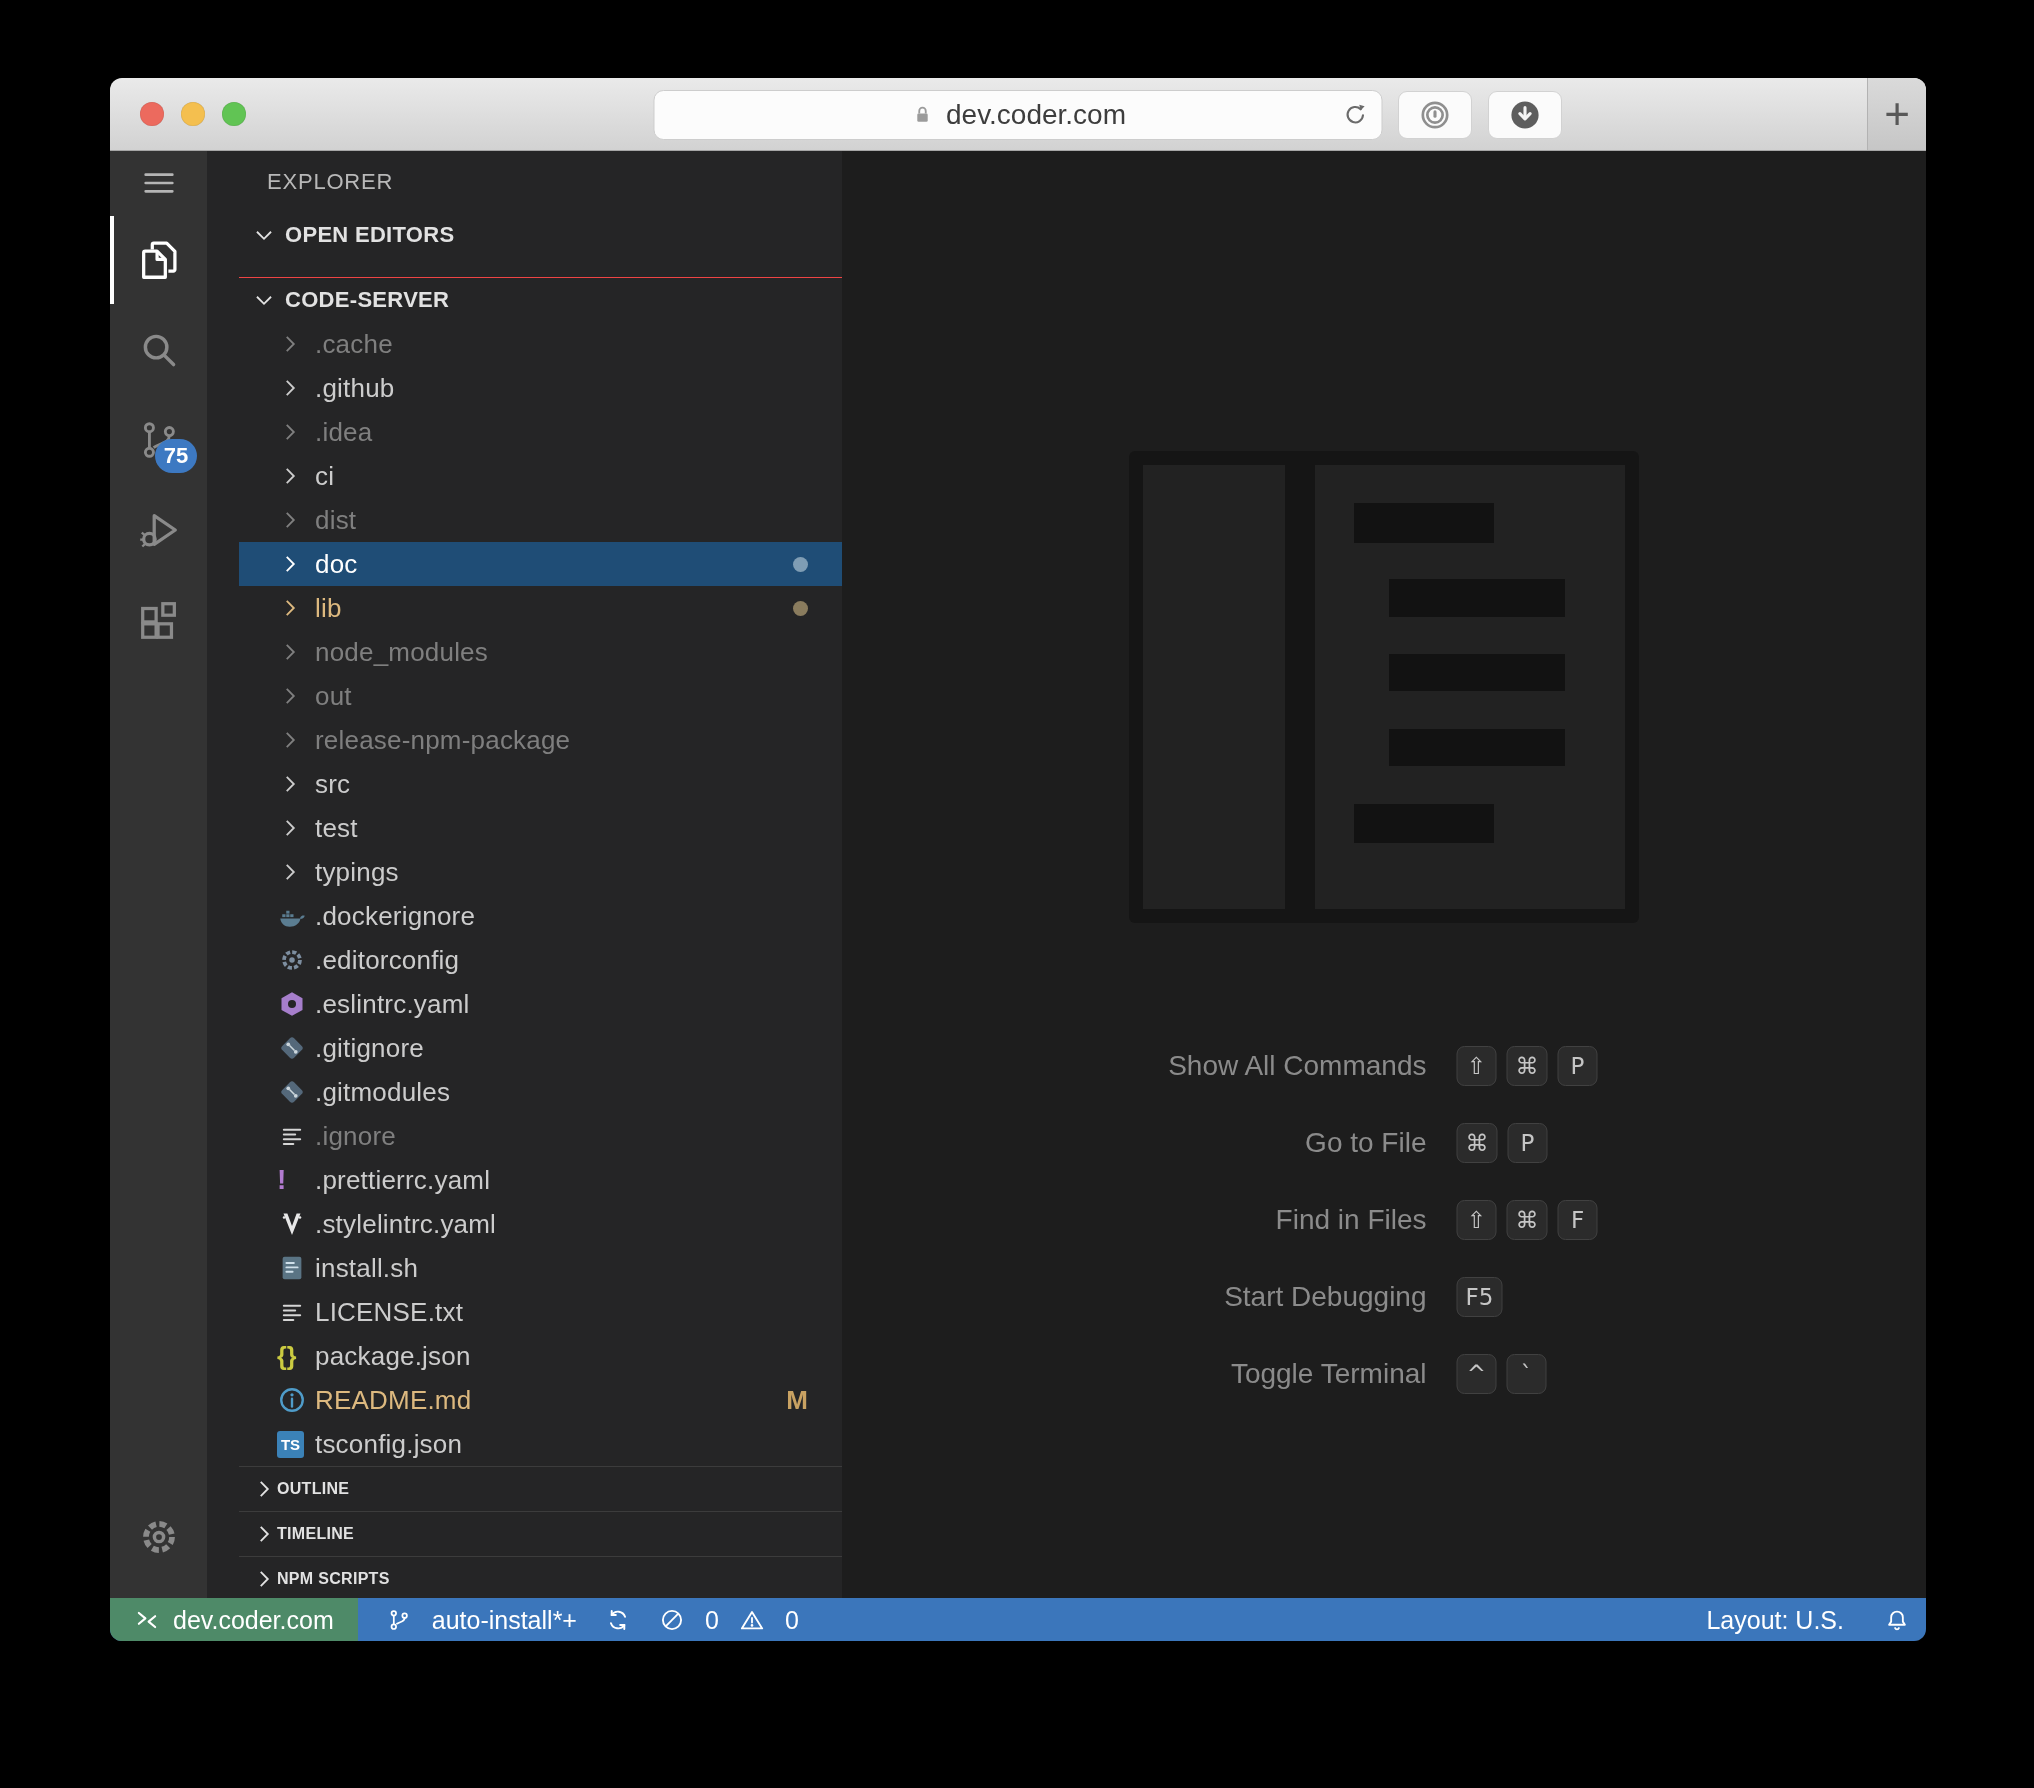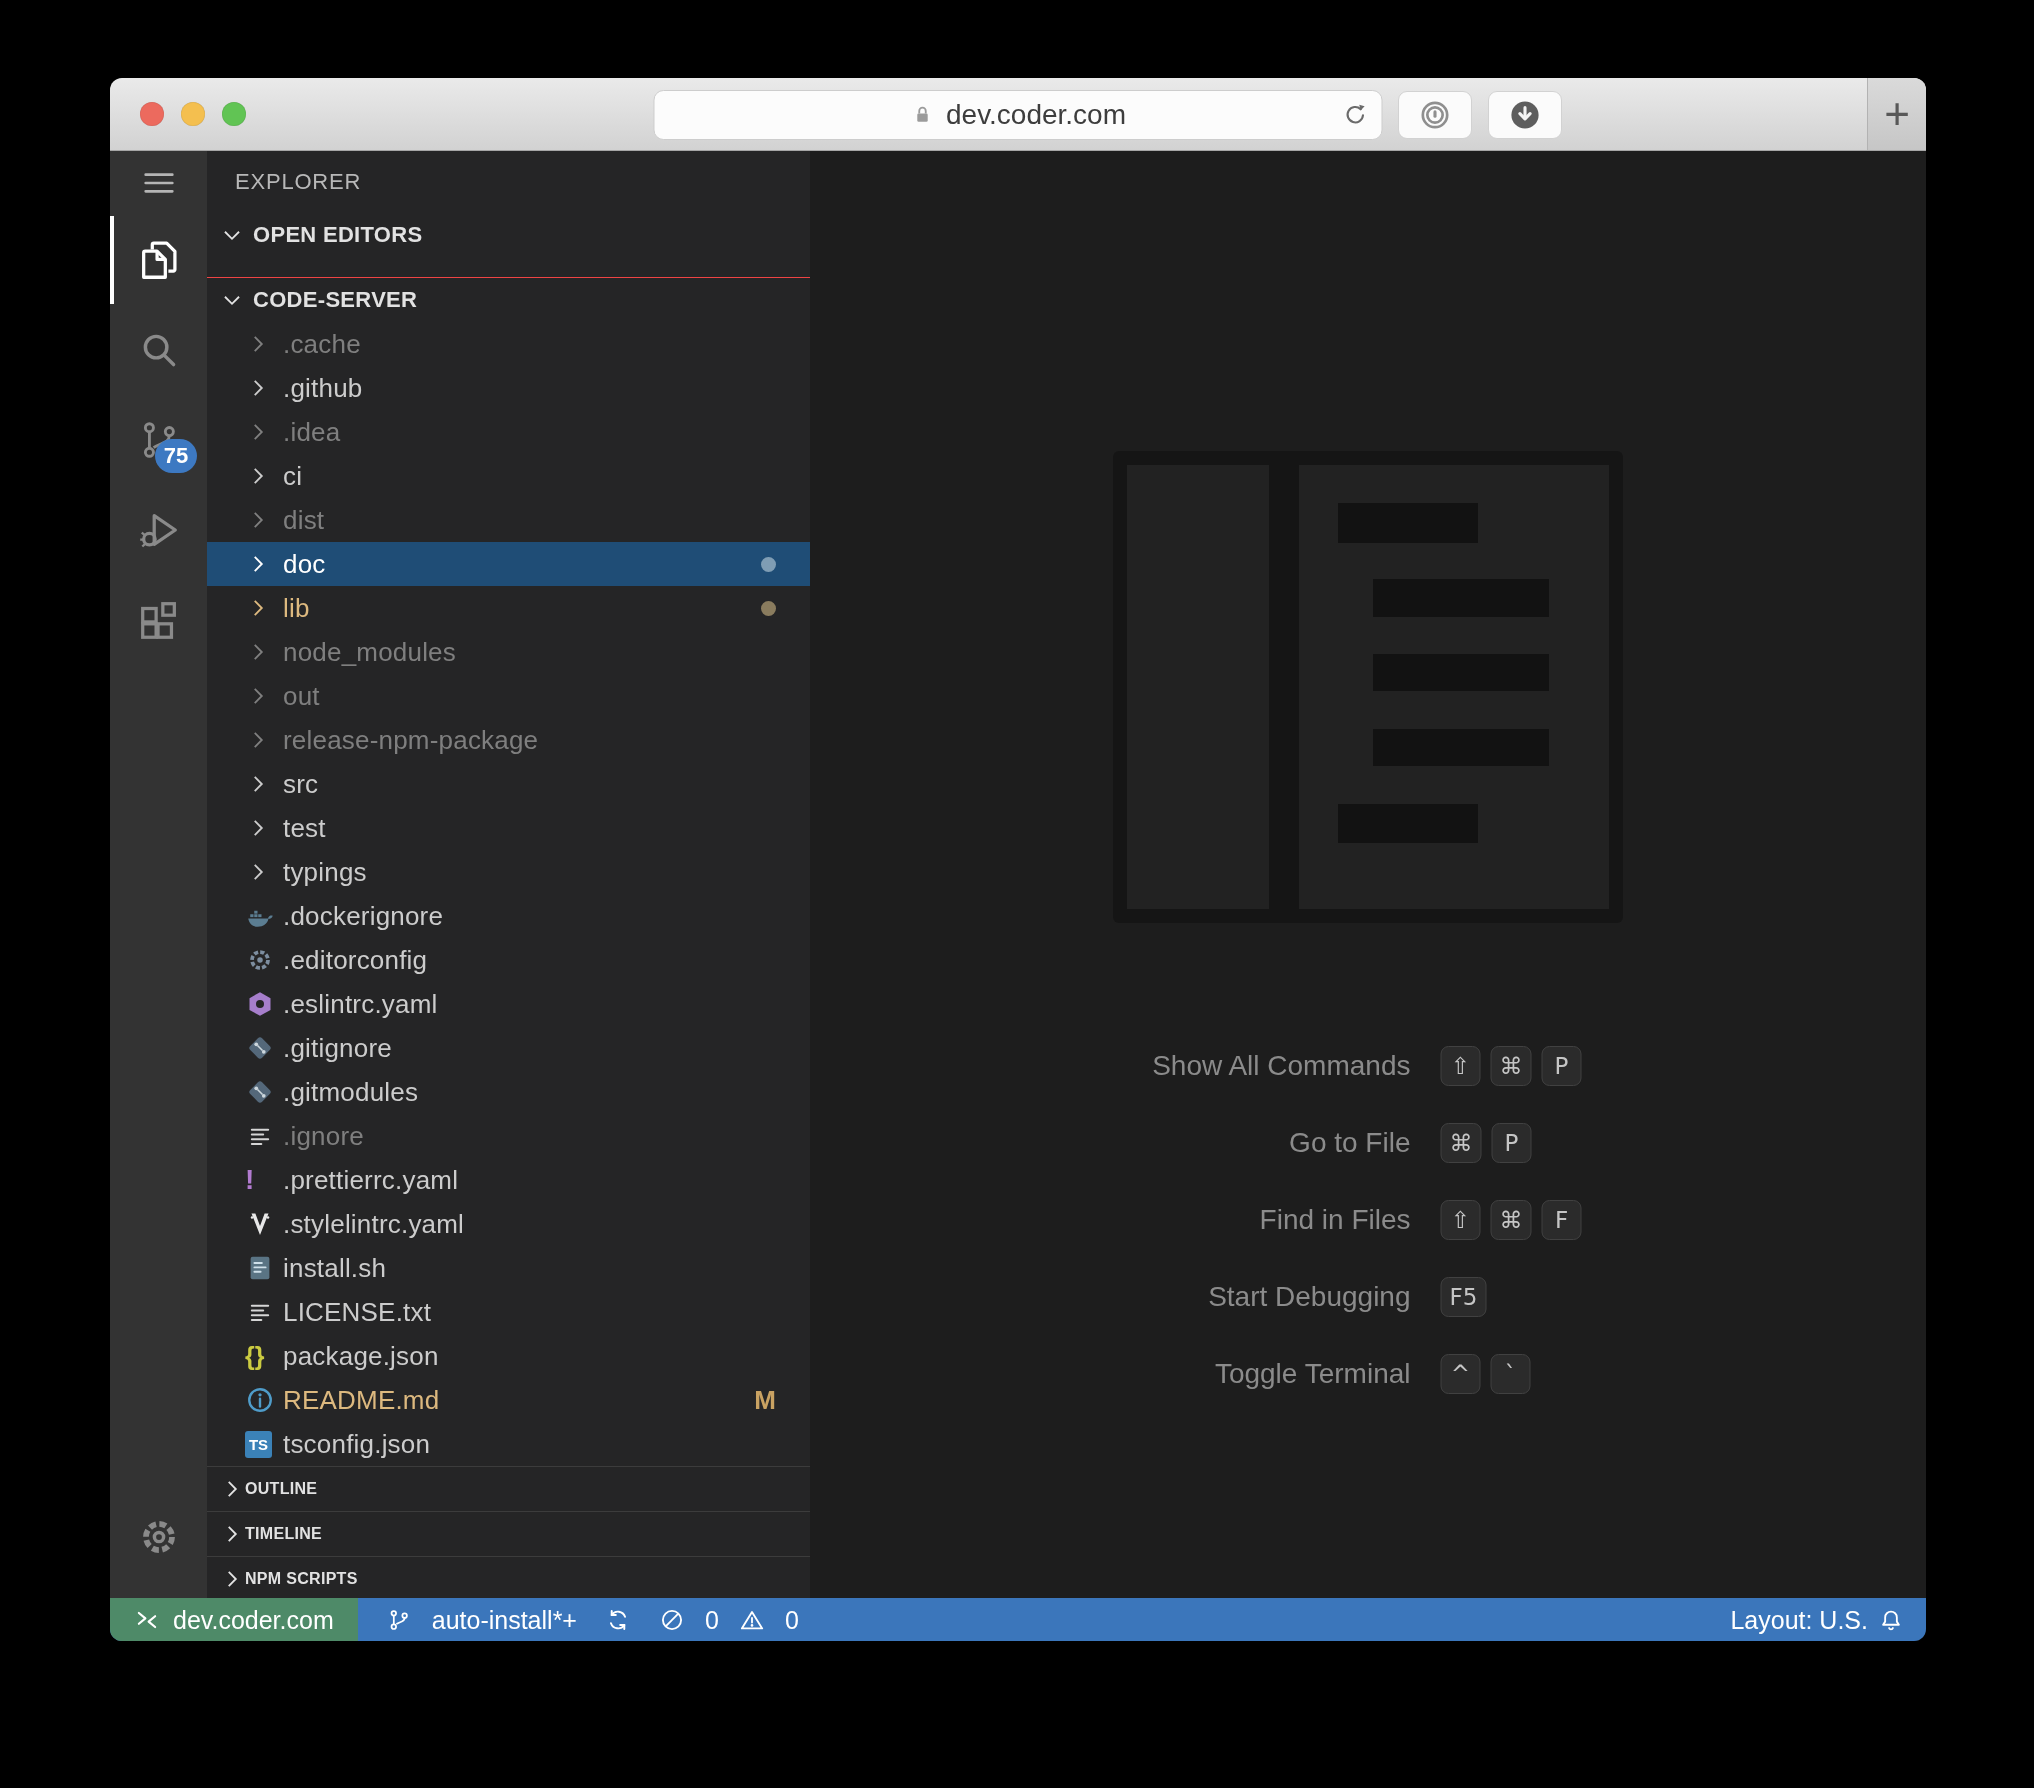--- a/index.html
+++ b/index.html
@@ -33,21 +33,21 @@
   .ab-item{width:97px;height:90px;display:flex;align-items:center;justify-content:center;
     color:#8a8a8a;position:relative;}
   .ab-item.menu{height:64px;color:#b5b5b5;}
   .ab-item.active{color:#ffffff;}
   .ab-item.active::before{content:"";position:absolute;left:0;top:1px;width:4px;height:88px;background:#fff;}
   .ab-badge{position:absolute;right:10px;bottom:12px;min-width:34px;height:34px;border-radius:17px;
     background:var(--c-badge);color:#fff;font-size:22px;font-weight:700;
     display:flex;align-items:center;justify-content:center;padding:0 4px;}
   .ab-settings{margin-top:auto;margin-bottom:16px;}
   
-  .sidebar{width:603px;background:#252526;display:flex;flex-direction:column;color:#ccc;overflow:hidden;}
+  .sidebar{width:603px;background:#252526;display:flex;flex-direction:column;color:#ccc;overflow:hidden;padding-left:32px;}
   .sb-title{height:62px;display:flex;align-items:center;padding-left:28px;
     font-size:22px;letter-spacing:.8px;color:#b8b8b8;flex:none;}
   .sb-header{height:44px;display:flex;align-items:center;padding-left:12px;gap:8px;
     font-weight:700;font-size:22px;color:#e2e2e2;flex:none;letter-spacing:.3px;}
   .sb-header.code{border-top:1px solid #ef4444;margin-top:20px;}
   .tree{flex:none;}
   .trow{height:44px;display:flex;align-items:center;padding:0 34px 0 38px;
     font-size:26px;color:#cccccc;}
   .trow.sel{background:var(--c-sel);color:#fff;}
   .slot{width:38px;flex:none;display:flex;align-items:center;}
@@ -80,21 +80,21 @@
   .key{min-width:40px;height:40px;padding:0 8px;box-sizing:border-box;background:#2b2b2b;
     border:1px solid #414141;border-radius:8px;color:#c5c5c5;font-size:23px;
     display:flex;align-items:center;justify-content:center;
     font-family:"DejaVu Sans",sans-serif;}
   
   .statusbar{height:44px;background:var(--c-status);display:flex;align-items:center;
     color:#fff;font-size:25px;}
   .st-remote{height:100%;background:var(--c-remote);display:flex;align-items:center;gap:13px;
     padding:0 24px;flex:none;}
   .st-item{display:flex;align-items:center;gap:20px;margin-left:28px;}
-  .st-right{margin-left:auto;display:flex;align-items:center;gap:10px;padding-right:22px;text-align:center;}
+  .st-right{margin-left:auto;display:flex;align-items:center;gap:40px;padding-right:16px;text-align:center;}
   .icn{display:block;}
 </style>
 </head>
 <body>
 
 <div class="window">
 
   <div class="titlebar">
     <div class="lights">
       <span class="light" id="light-close" style="background: rgb(236, 106, 94);"></span>

